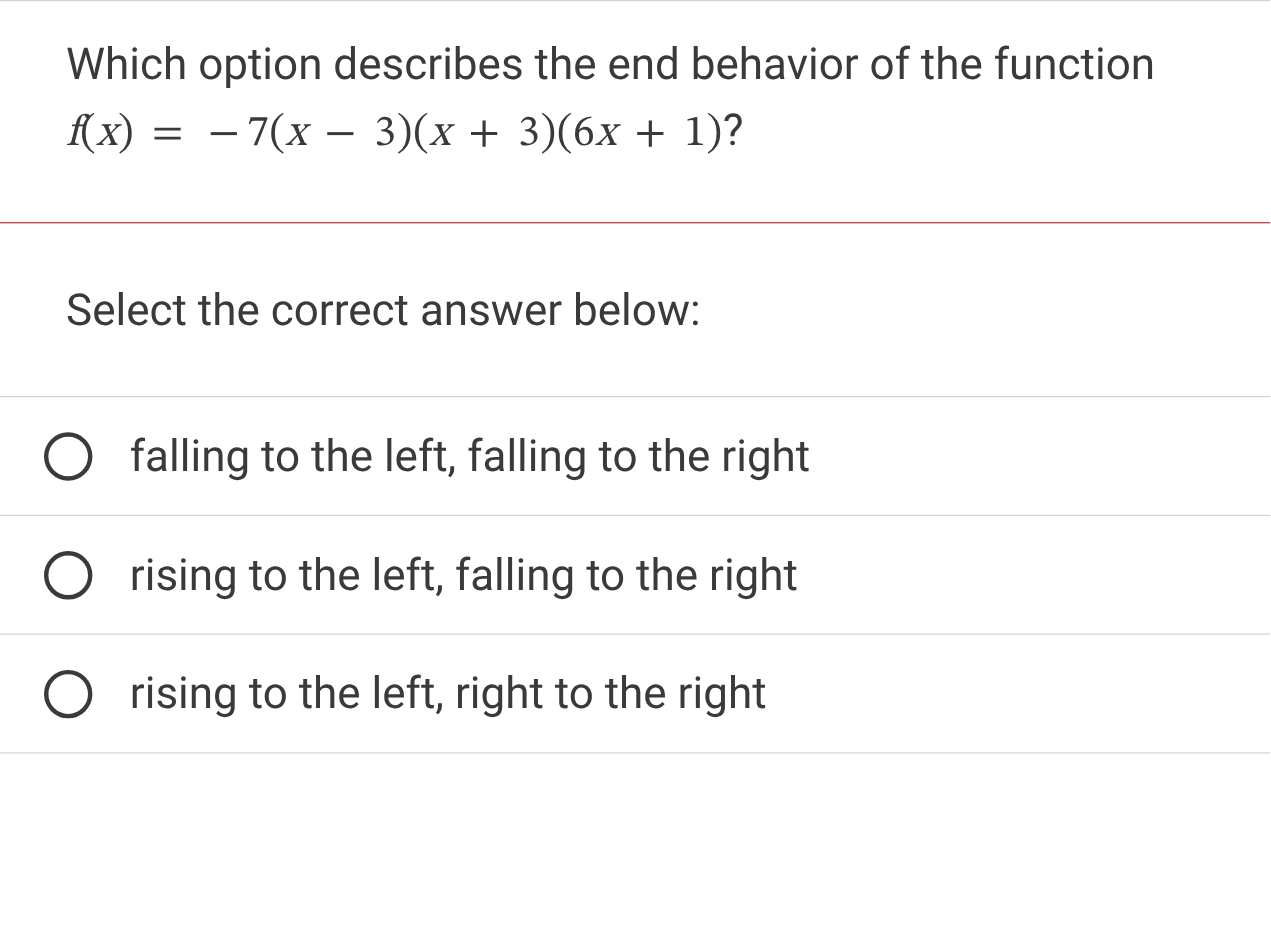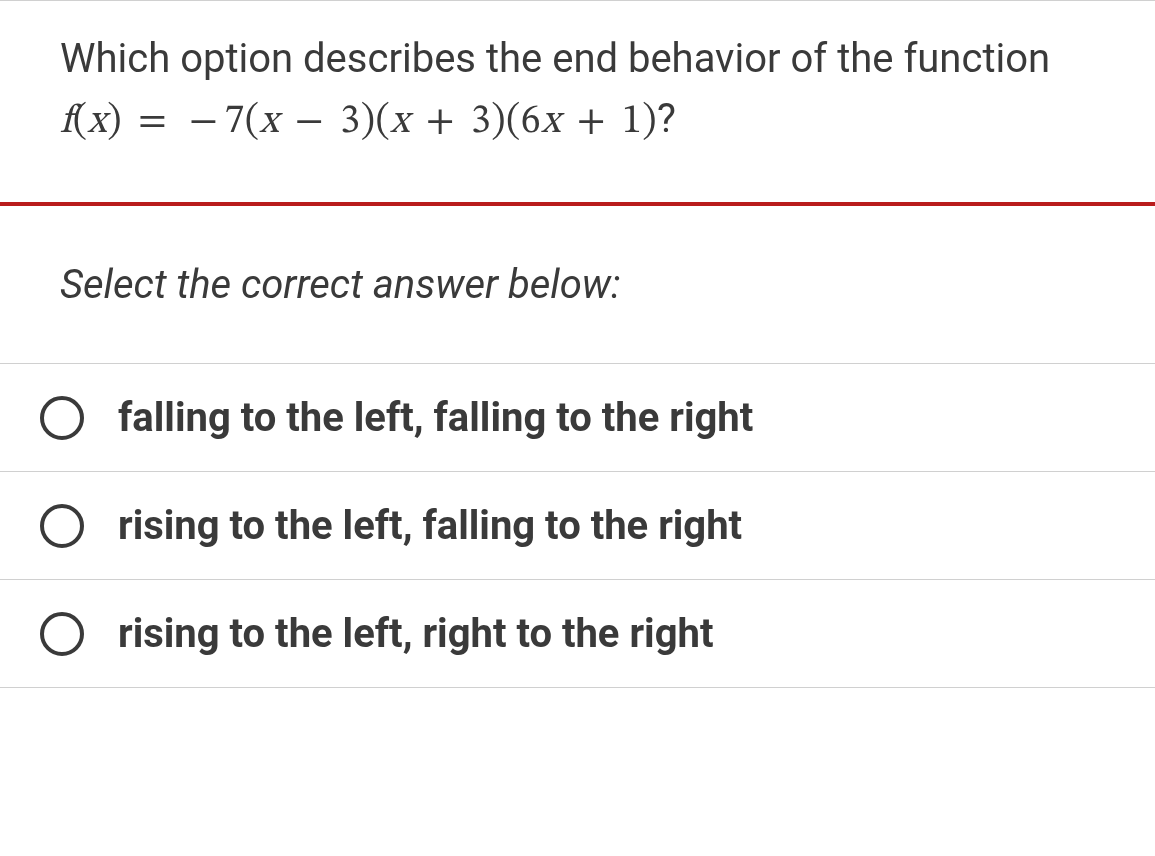--- a/index.html
+++ b/index.html
@@ -16,21 +16,21 @@
     }
     .container {
       width: 100%;
       height: 100%;
       display: flex;
       flex-direction: column;
       border-top: 1px solid #d0d0d0;
     }
     .question-block {
       padding: 28px 45px 50px 60px;
-      border-bottom: 4px solid #b91c1c;
+      border-bottom: 1px solid #b91c1c;
       font-size: 40px;
       line-height: 1.5;
       color: #3a3a3a;
     }
     .math-expr {
       font-family: "Cambria Math", "STIX Two Math", "Latin Modern Math", Georgia, serif;
       font-style: italic;
       letter-spacing: 0.5px;
     }
     .math-expr .paren {
@@ -41,42 +41,40 @@
     }
     .math-expr .op {
       font-style: normal;
       padding: 0 6px;
     }
     .instruction-block {
       padding: 55px 45px 55px 60px;
       border-bottom: 1px solid #d0d0d0;
       font-size: 40px;
       color: #3a3a3a;
-      font-style: italic;
     }
     .option-row {
       display: flex;
       align-items: center;
       padding: 30px 35px 30px 40px;
       border-bottom: 1px solid #d0d0d0;
       cursor: pointer;
       font-size: 40px;
       color: #3a3a3a;
     }
     .radio-circle {
       width: 44px;
       height: 44px;
       border: 4px solid #3a3a3a;
       border-radius: 50%;
       flex-shrink: 0;
       margin-right: 34px;
     }
     .option-label {
       flex: 1;
-      font-weight: bold;
     }
   </style>
 </head>
 <body>
 
 <div class="container">
   <div class="question-block">
     <span>Which option describes the end behavior of the function </span><span class="math-expr"><span>f</span><span class="paren">(</span><span>x</span><span class="paren">)</span><span class="op"> = </span><span class="op">−</span><span class="num">7</span><span class="paren">(</span><span>x</span><span class="op"> − </span><span class="num">3</span><span class="paren">)(</span><span>x</span><span class="op"> + </span><span class="num">3</span><span class="paren">)(</span><span class="num">6</span><span>x</span><span class="op"> + </span><span class="num">1</span><span class="paren">)</span></span><span>?</span>
   </div>
 

